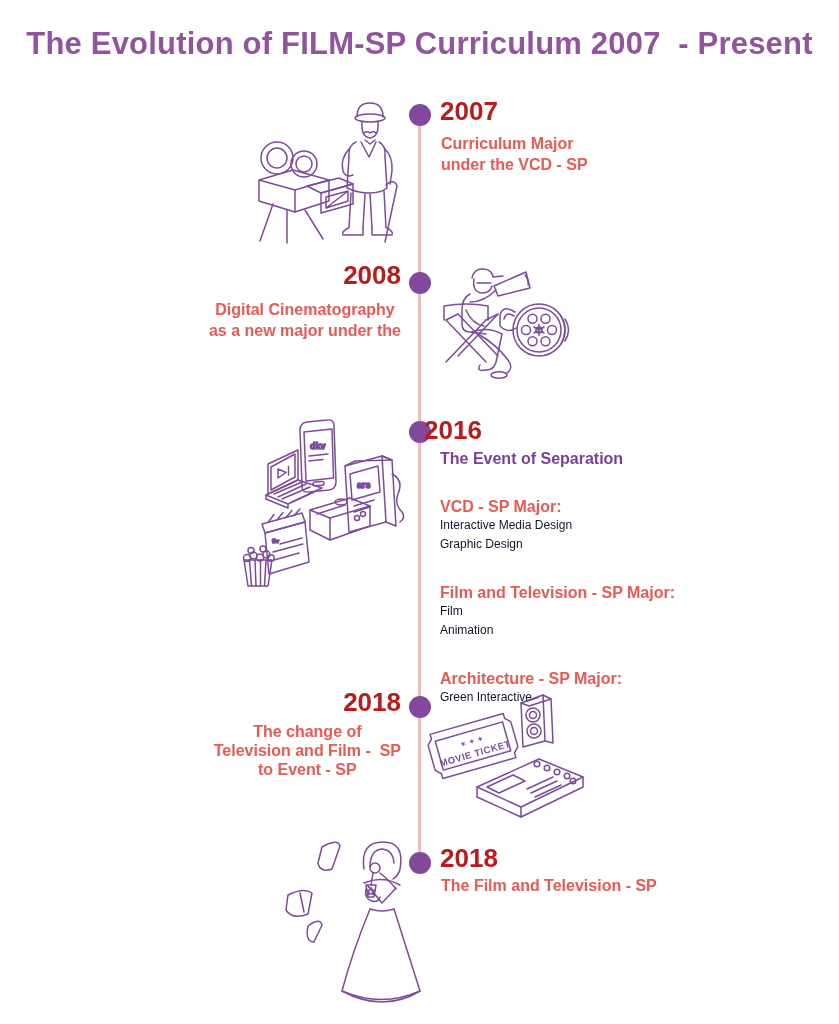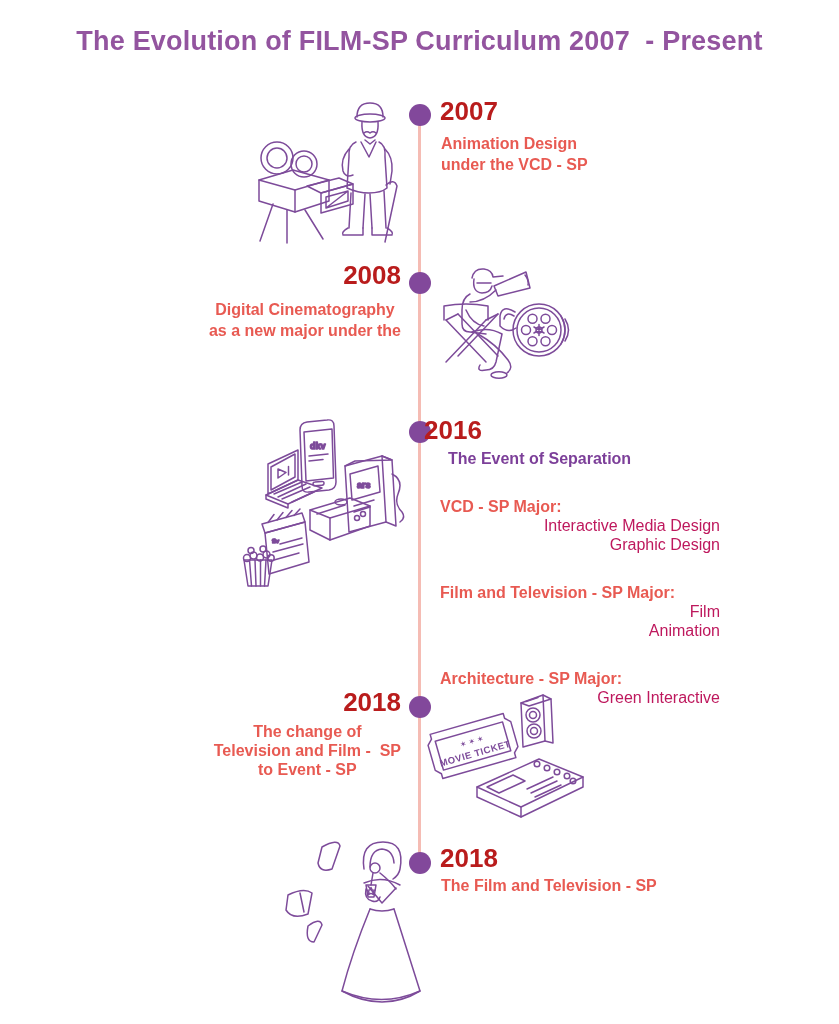--- a/index.html
+++ b/index.html
@@ -1,36 +1,36 @@
 <!DOCTYPE html>
 <html><head>
 <meta charset="utf-8">
 <style>
   html,body{margin:0;padding:0;background:#fff;}
   .canvas{position:relative;width:839px;height:1024px;background:#ffffff;overflow:hidden;
           font-family:"Liberation Sans", sans-serif;}
   .title{position:absolute;top:26px;left:0;right:0;margin:0;text-align:center;
-         font-size:27px;font-weight:700;color:#93549f;letter-spacing:.2px;white-space:pre;}
+         font-size:31px;font-weight:700;color:#93549f;letter-spacing:.2px;white-space:pre;}
   .tl-line{position:absolute;left:418px;top:114px;width:3px;height:749px;background:#f5bcb4;border-radius:2px;}
   .tl-dot{position:absolute;left:409px;width:22px;height:22px;border-radius:50%;background:#82489b;}
   .dot1{top:104px}.dot2{top:272px}.dot3{top:421px}.dot4{top:696px}.dot5{top:852px}
   .year{position:absolute;font-size:26px;font-weight:700;color:#b91c1c;line-height:1.1;white-space:pre;}
   .body-block{position:absolute;}
   .rl{font-size:16px;font-weight:700;color:#e85a52;line-height:21px;white-space:pre;}
   .t-right{text-align:center;}
   .y1{left:440px;top:97px}.y2{right:438px;top:261px}.y3{left:424px;top:416px}
   .y4{right:438px;top:688px}.y5{left:440px;top:844px}
   .b1{left:441px;top:133px}.b2{right:438px;top:299px}
   .b4{right:438px;top:722px}.b4 .rl{line-height:19px}
   .b5{left:441px;top:877px}.b5 .rl{line-height:18px}
   .ev3{left:440px;top:450px;width:280px;}
-  .ev3 .heading{font-size:16px;font-weight:700;color:#7c3f99;margin:0 0 13px 8px;white-space:pre;}
+  .ev3 .heading{font-size:16px;font-weight:700;color:#7c3f99;margin:0 0 13px 0;white-space:pre;}
   .ev3 .group{margin-bottom:19px;margin-top:29px;}
   .g-title{font-size:16px;font-weight:700;color:#e85a52;line-height:19px;white-space:pre;}
-  .g-item{font-size:16px;font-weight:400;color:#be185d;line-height:19px;white-space:pre;text-align:right;}
+  .g-item{font-size:12px;font-weight:400;color:#0f172a;line-height:19px;white-space:pre;}
   .illus{position:absolute;}
   .il1{left:243px;top:96px}.il2{left:428px;top:262px}.il3{left:222px;top:418px}
   .il4{left:425px;top:683px}.il5{left:278px;top:833px}
   .stroke{stroke:#7d4b9a;fill:none;stroke-width:1.5;stroke-linecap:round;stroke-linejoin:round;}
   svg text{font-family:"Liberation Sans", sans-serif;}
 </style>
 </head>
 <body>
 
 <div class="canvas">
@@ -39,21 +39,21 @@
 
   <div class="tl-line"></div>
   <div class="tl-dot dot1"></div>
   <div class="tl-dot dot2"></div>
   <div class="tl-dot dot3"></div>
   <div class="tl-dot dot4"></div>
   <div class="tl-dot dot5"></div>
 
   <div class="year y1">2007</div>
   <div class="body-block b1">
-    <div class="rl">Animation Design</div>
+    <div class="rl">Curriculum Major</div>
     <div class="rl">under the VCD - SP</div>
   </div>
 
   <div class="year y2 t-right">2008</div>
   <div class="body-block b2 t-right">
     <div class="rl">Digital Cinematography</div>
     <div class="rl">as a new major under the</div>
   </div>
 
   <div class="year y3">2016</div>

